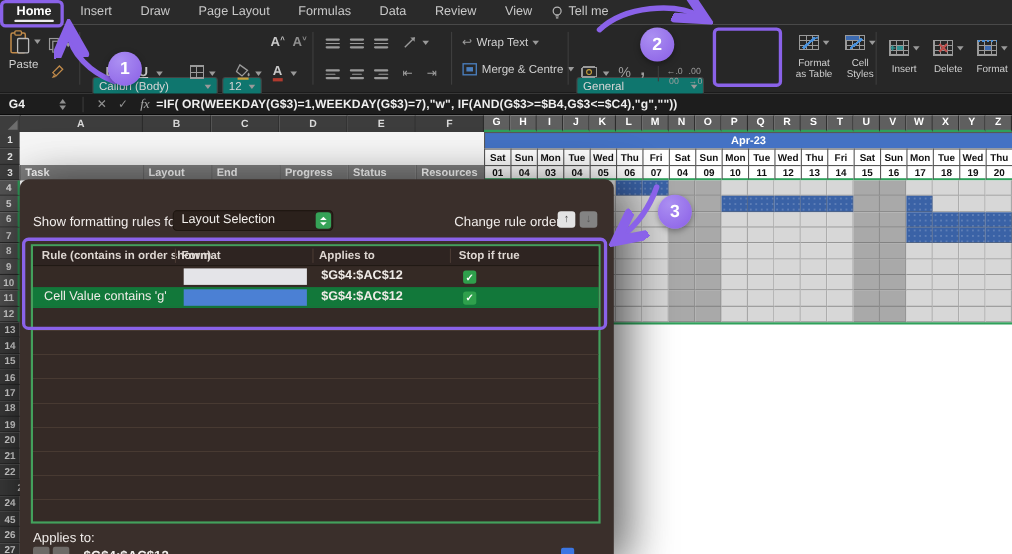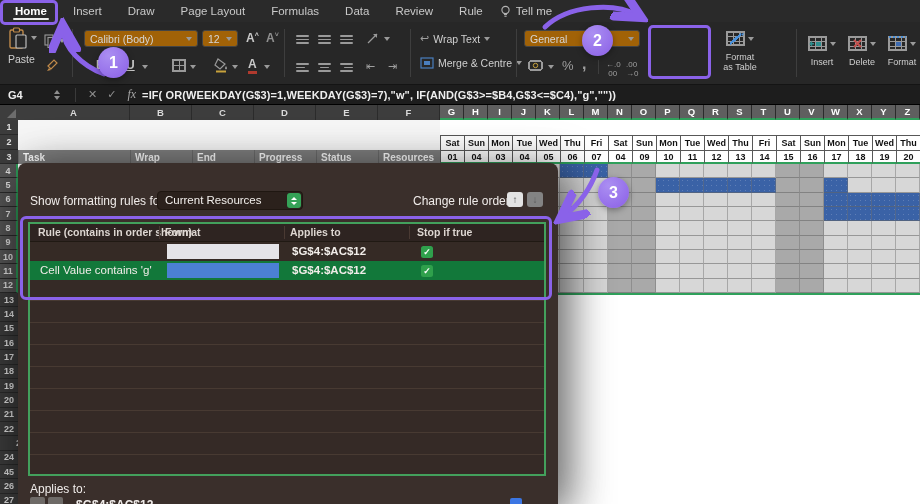--- a/index.html
+++ b/index.html
@@ -9,21 +9,21 @@
   
   .tabbar{left:0;top:0;width:920px;height:22px;background:#2a2a2a;display:flex;align-items:center;padding-left:2px;box-sizing:border-box;}
   .tab{color:#c9c9c9;font-size:11.5px;padding:0 13px;height:22px;line-height:22px;white-space:nowrap;}
   .tab.active{color:#fff;font-weight:bold;position:relative;}
   .tab.active::after{content:"";position:absolute;left:11px;right:11px;bottom:2px;height:2px;background:#ededed;border-radius:1px;}
   .tellme{display:flex;align-items:center;gap:5px;color:#c9c9c9;font-size:11.5px;margin-left:4px;}
   
   .ribbon{left:0;top:22px;width:920px;height:63px;background:#272727;border-bottom:1px solid #141414;box-sizing:border-box;}
   .rdiv{position:absolute;top:7px;bottom:7px;width:1px;background:#3e3e3e;}
   .rlabel{color:#cfcfcf;font-size:10.5px;}
-  .rsel{position:absolute;background:#a16207;border:1px solid #444;border-radius:3px;color:#d6d6d6;font-size:10.5px;display:flex;align-items:center;padding:0 5px;box-sizing:border-box;}
+  .rsel{position:absolute;background:#0f766e;border:1px solid #444;border-radius:3px;color:#d6d6d6;font-size:10.5px;display:flex;align-items:center;padding:0 5px;box-sizing:border-box;margin-top:40px;}
   .rsel .chv{margin-left:auto;}
   .chv{width:0;height:0;border-left:3.5px solid transparent;border-right:3.5px solid transparent;border-top:4px solid #9a9a9a;display:inline-block;}
   .icon-gray{color:#9f9f9f;}
   .bigbtn{position:absolute;display:flex;flex-direction:column;align-items:center;color:#cfcfcf;font-size:9px;line-height:10px;text-align:center;}
   .bigbtn .ic{display:flex;align-items:center;gap:3px;height:20px;margin-bottom:3px;}
   .fmt-letter{font-weight:bold;color:#c9c9c9;font-size:12px;}
   .alines{display:inline-block;width:13px;}
   .alines i{display:block;height:1.5px;background:#9a9a9a;margin:2px 0;border-radius:1px;}
   
   .fbar{left:0;top:85px;width:920px;height:20px;background:#1d1d1d;border-bottom:1px solid #000;display:flex;align-items:center;box-sizing:border-box;color:#e6e6e6;font-size:11px;}
@@ -87,21 +87,21 @@
 
 <div class="abs tabbar">
   <span id="tabs-mount" style="display:flex;">
       <span class="tab active">Home</span>
       <span class="tab">Insert</span>
       <span class="tab">Draw</span>
       <span class="tab">Page Layout</span>
       <span class="tab">Formulas</span>
       <span class="tab">Data</span>
       <span class="tab">Review</span>
-      <span class="tab">Rule</span>
+      <span class="tab">View</span>
     </span>
   <span class="tellme">
     <svg width="11" height="13" viewBox="0 0 11 13">
       <circle cx="5.5" cy="5" r="3.6" fill="none" stroke="#b5b5b5" stroke-width="1.1"></circle>
       <line x1="4" y1="9.4" x2="7" y2="9.4" stroke="#b5b5b5" stroke-width="1.1"></line>
       <line x1="4.4" y1="11.2" x2="6.6" y2="11.2" stroke="#b5b5b5" stroke-width="1.1"></line>
     </svg>
     <span>Tell me</span>
   </span>
 </div>
@@ -249,20 +249,34 @@
             <line x1="7" y1="1" x2="7" y2="14" stroke="#9a9a9a"></line>
             <line x1="13" y1="1" x2="13" y2="14" stroke="#9a9a9a"></line>
             <line x1="1" y1="5.5" x2="18" y2="5.5" stroke="#9a9a9a"></line>
             <line x1="1" y1="10" x2="18" y2="10" stroke="#9a9a9a"></line>
             <line x1="4" y1="13" x2="15" y2="3" stroke="#4a90d9" stroke-width="2.4"></line>
             <path d="M15,3 l3,-1 l-1,3 Z" fill="#4a90d9"></path>
           </svg></span>
         <span class="chv"></span>
       </span>
       <span>Format<br>as Table</span>
+    </div><div class="bigbtn" style="left: 754px; top: 7px; width: 56px;">
+      <span class="ic">
+        <span><svg class="gridico" width="19" height="15" viewBox="0 0 19 15">
+            <rect x="1" y="1" width="17" height="13" fill="none" stroke="#9a9a9a" stroke-width="1.1"></rect>
+            <line x1="7" y1="1" x2="7" y2="14" stroke="#9a9a9a"></line>
+            <line x1="13" y1="1" x2="13" y2="14" stroke="#9a9a9a"></line>
+            <line x1="1" y1="5.5" x2="18" y2="5.5" stroke="#9a9a9a"></line>
+            <line x1="1" y1="10" x2="18" y2="10" stroke="#9a9a9a"></line>
+            <rect x="1.5" y="1.5" width="11" height="3.6" fill="#3c6ab0"></rect>
+            <line x1="5" y1="13" x2="16" y2="4" stroke="#4a90d9" stroke-width="2.2"></line>
+          </svg></span>
+        <span class="chv"></span>
+      </span>
+      <span>Cell<br>Styles</span>
     </div><div class="bigbtn" style="left: 804px; top: 12px; width: 36px;">
       <span class="ic">
         <span><svg class="gridico" width="19" height="15" viewBox="0 0 19 15">
             <rect x="1" y="1" width="17" height="13" fill="none" stroke="#9a9a9a" stroke-width="1.1"></rect>
             <line x1="7" y1="1" x2="7" y2="14" stroke="#9a9a9a"></line>
             <line x1="13" y1="1" x2="13" y2="14" stroke="#9a9a9a"></line>
             <line x1="1" y1="5.5" x2="18" y2="5.5" stroke="#9a9a9a"></line>
             <line x1="1" y1="10" x2="18" y2="10" stroke="#9a9a9a"></line>
             <rect x="7.5" y="5.9" width="5" height="3.7" fill="#2f8f8f"></rect>
             <path d="M6,7.7 l-4,0 m0,0 l2,-2 m-2,2 l2,2" stroke="#2f8f8f" stroke-width="1.4" fill="none"></path>
@@ -363,20 +377,21 @@
     <div class="rowhdr" style="left: 0px; top: 273.95px; width: 18px; height: 14.33px;">19</div>
     <div class="rowhdr" style="left: 0px; top: 288.28px; width: 18px; height: 14.33px;">20</div>
     <div class="rowhdr" style="left: 0px; top: 302.61px; width: 18px; height: 14.33px;">21</div>
     <div class="rowhdr" style="left: 0px; top: 316.94px; width: 18px; height: 14.33px;">22</div>
     <div class="rowhdr" style="left: 0px; top: 331.27px; width: 42px; height: 14.33px;">23</div>
     <div class="rowhdr" style="left: 0px; top: 345.6px; width: 18px; height: 14.33px;">24</div>
     <div class="rowhdr" style="left: 0px; top: 359.93px; width: 18px; height: 14.33px;">45</div>
     <div class="rowhdr" style="left: 0px; top: 374.26px; width: 18px; height: 14.33px;">26</div>
     <div class="rowhdr" style="left: 0px; top: 388.59px; width: 18px; height: 14.33px;">27</div>
     <div class="abs" style="left: 18px; top: 15px; width: 422px; height: 30px; background: rgb(246, 246, 246); border-bottom: 1px solid rgb(224, 224, 224);"></div>
+    <div class="banner" style="left: 440px; top: 15px; width: 480px; height: 15px; background: rgb(68, 114, 196);">Apr-23</div>
     <div class="hcell" style="left: 440px; top: 30px; width: 24px; height: 15px;">Sat</div>
     <div class="hcell" style="left: 440px; top: 45px; width: 24px; height: 14px; border-bottom: 2px solid rgb(47, 160, 91);">01</div>
     <div class="hcell" style="left: 464px; top: 30px; width: 24px; height: 15px;">Sun</div>
     <div class="hcell" style="left: 464px; top: 45px; width: 24px; height: 14px; border-bottom: 2px solid rgb(47, 160, 91);">04</div>
     <div class="hcell" style="left: 488px; top: 30px; width: 24px; height: 15px;">Mon</div>
     <div class="hcell" style="left: 488px; top: 45px; width: 24px; height: 14px; border-bottom: 2px solid rgb(47, 160, 91);">03</div>
     <div class="hcell" style="left: 512px; top: 30px; width: 24px; height: 15px;">Tue</div>
     <div class="hcell" style="left: 512px; top: 45px; width: 24px; height: 14px; border-bottom: 2px solid rgb(47, 160, 91);">04</div>
     <div class="hcell" style="left: 536px; top: 30px; width: 24px; height: 15px;">Wed</div>
     <div class="hcell" style="left: 536px; top: 45px; width: 24px; height: 14px; border-bottom: 2px solid rgb(47, 160, 91);">05</div>
@@ -404,21 +419,21 @@
     <div class="hcell" style="left: 800px; top: 45px; width: 24px; height: 14px; border-bottom: 2px solid rgb(47, 160, 91);">16</div>
     <div class="hcell" style="left: 824px; top: 30px; width: 24px; height: 15px;">Mon</div>
     <div class="hcell" style="left: 824px; top: 45px; width: 24px; height: 14px; border-bottom: 2px solid rgb(47, 160, 91);">17</div>
     <div class="hcell" style="left: 848px; top: 30px; width: 24px; height: 15px;">Tue</div>
     <div class="hcell" style="left: 848px; top: 45px; width: 24px; height: 14px; border-bottom: 2px solid rgb(47, 160, 91);">18</div>
     <div class="hcell" style="left: 872px; top: 30px; width: 24px; height: 15px;">Wed</div>
     <div class="hcell" style="left: 872px; top: 45px; width: 24px; height: 14px; border-bottom: 2px solid rgb(47, 160, 91);">19</div>
     <div class="hcell" style="left: 896px; top: 30px; width: 24px; height: 15px;">Thu</div>
     <div class="hcell" style="left: 896px; top: 45px; width: 24px; height: 14px; border-bottom: 2px solid rgb(47, 160, 91);">20</div>
     <div class="taskhdr" style="left: 18px; top: 45px; width: 112px; height: 14px;">Task</div>
-    <div class="taskhdr" style="left: 130px; top: 45px; width: 62px; height: 14px;">Wrap</div>
+    <div class="taskhdr" style="left: 130px; top: 45px; width: 62px; height: 14px;">Layout</div>
     <div class="taskhdr" style="left: 192px; top: 45px; width: 62px; height: 14px;">End</div>
     <div class="taskhdr" style="left: 254px; top: 45px; width: 62px; height: 14px;">Progress</div>
     <div class="taskhdr" style="left: 316px; top: 45px; width: 62px; height: 14px;">Status</div>
     <div class="taskhdr" style="left: 378px; top: 45px; width: 62px; height: 14px;">Resources</div>
     <div class="gcell" style="left: 440px; top: 59px; width: 24px; height: 14.33px; background: rgb(169, 169, 169);"></div>
     <div class="gcell" style="left: 464px; top: 59px; width: 24px; height: 14.33px; background: rgb(169, 169, 169);"></div>
     <div class="gcell" style="left: 488px; top: 59px; width: 24px; height: 14.33px; background: rgb(215, 215, 215);"></div>
     <div class="gcell" style="left: 512px; top: 59px; width: 24px; height: 14.33px; background: rgb(215, 215, 215);"></div>
     <div class="gcell" style="left: 536px; top: 59px; width: 24px; height: 14.33px; background: rgb(215, 215, 215);"></div>
     <div class="gcell" style="left: 560px; top: 59px; width: 24px; height: 14.33px; background: radial-gradient(rgba(255, 255, 255, 0.18) 0.8px, transparent 1px) 0% 0% / 5px 5px rgb(58, 98, 166);"></div>
@@ -595,21 +610,21 @@
     <div class="gcell" style="left: 824px; top: 173.64px; width: 24px; height: 14.33px; background: rgb(215, 215, 215);"></div>
     <div class="gcell" style="left: 848px; top: 173.64px; width: 24px; height: 14.33px; background: rgb(215, 215, 215);"></div>
     <div class="gcell" style="left: 872px; top: 173.64px; width: 24px; height: 14.33px; background: rgb(215, 215, 215);"></div>
     <div class="gcell" style="left: 896px; top: 173.64px; width: 24px; height: 14.33px; background: rgb(215, 215, 215);"></div>
     <div class="greenline" style="left: 440px; top: 187.97px; width: 480px; height: 2px; background: rgb(47, 160, 91);"></div>
   </div>
 
 <div class="abs dialog">
   <span class="dlabel" style="left:12px;top:31px;">Show formatting rules for:</span>
   <div class="dselect">
-    <span class="val">Current Resources</span>
+    <span class="val">Layout Selection</span>
     <span class="step">
         <b class="up"></b>
         <b class="dn"></b>
       </span>
   </div>
   <span class="dlabel" style="left:395px;top:31px;">Change rule order:</span>
   <span class="obtn" style="left:489px;background:#e3e3e3;color:#4a4a4a;">↑</span>
   <span class="obtn" style="left:509px;background:#838383;color:#5a5a5a;">↓</span>
 
   <div class="rules">

